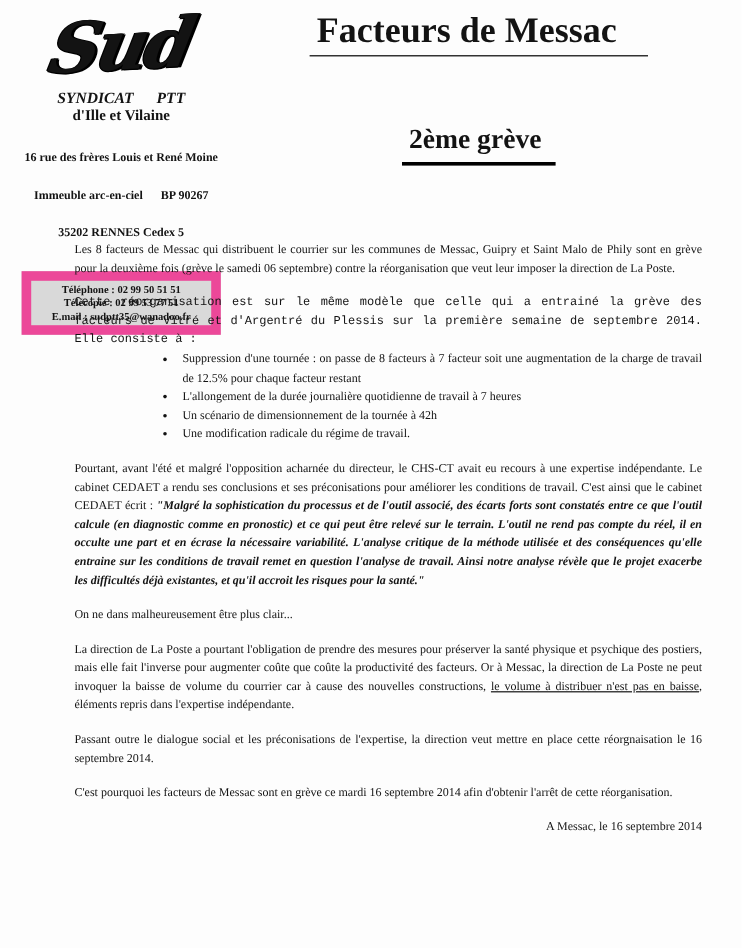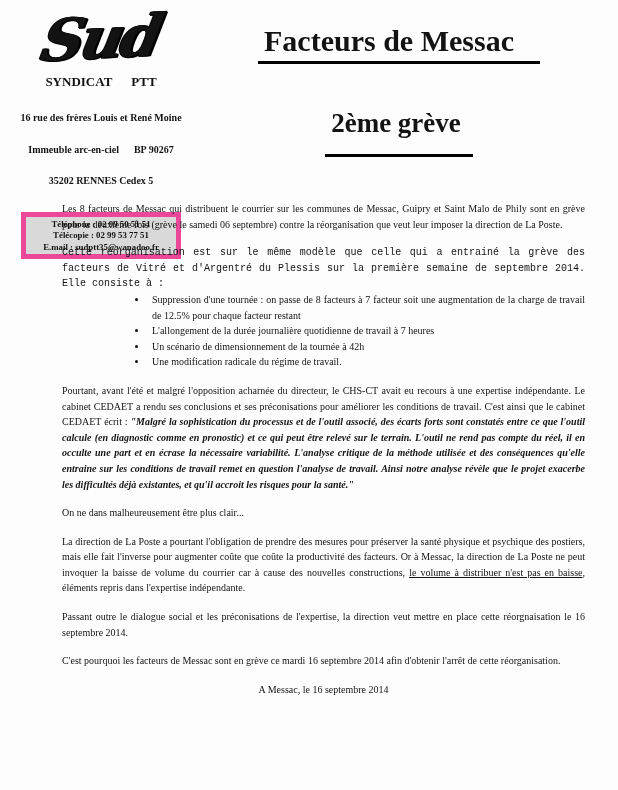--- a/index.html
+++ b/index.html
@@ -19,69 +19,70 @@
   }
   .logo {
     display:inline-block;
     font-family:"DejaVu Serif", serif;
     font-style:italic; font-weight:bold;
     font-size:58px; line-height:72px;
     letter-spacing:-3px;
     transform:skewX(-14deg) rotate(-3deg);
     text-shadow:1.5px 0 0 #000, -1px 0 0 #000, 0 1px 0 #000, 2.5px 1px 0 #000;
   }
-  .org-name  { font-weight:bold; font-size:13px; word-spacing:16px; line-height:14px; margin-top:1px; }
+  .org-name  { font-weight:bold; font-size:13px; word-spacing:16px; line-height:14px; margin-top:1px;font-style:italic; }
   .org-region{ font-weight:bold; font-size:12.5px; line-height:14px; }
   .addr      { font-weight:bold; font-size:10px; line-height:10.5px; margin-top:3px; white-space:pre; }
   .contact-box {
     margin:4px auto 0; width:150px;
-    border:5px solid #ec4899;
+    border:8px solid #ec4899;
     background:#d9d9d9;
     font-weight:bold; font-size:8.8px; line-height:11.5px;
     padding:2px 0 1px;
   }
 
   
   .title-block { position:absolute; top:8px; left:192px; width:414px; text-align:center; }
   .title {
-    margin:15px; display:inline-block;
+    margin:0; display:inline-block;
     font-size:30px; line-height:36px; font-weight:bold;
-    border-bottom:3px solid #000000;
+    border-bottom:1px solid #000000;
     padding:0 26px 2px 6px;
   }
   .subtitle {
-    margin:26px 0 0; display:inline-block;
-    font-size:27px; line-height:37px; font-weight:bold;
+    margin:50px 0 0; display:inline-block;
+    font-size:23px; line-height:37px; font-weight:bold;
     border-bottom:3px solid #000;
-    padding:0 12px 12px 6px;
+    padding:0 12px 1px 6px;
   }
 
   
   .content {
     position:absolute; top:201px; left:35px; width:523px;
     font-size:10px; line-height:15.6px;
     text-align:justify;
     margin-left:27px;
   }
   .content p { margin:0 0 13px; }
   .content p.no-gap { margin-bottom:0;font-family:Liberation Mono, monospace; }
   ul.bullets { margin:0 0 13px 70px; padding-left:16px; list-style:disc outside; }
   ul.bullets li { text-align:justify; padding-left:4px; }
   .quote { font-weight:bold; font-style:italic; }
   .u { text-decoration:underline; }
-  .signoff { text-align:center; margin-top:26px; }
+  .signoff { text-align:right; margin-top:26px; }
 </style>
 </head>
 <body>
 
 <div class="page">
 
   <div class="org-block">
     <div class="logo">Sud</div>
     <div class="org-name">SYNDICAT PTT</div>
+    <div class="org-region">d'Ille et Vilaine</div>
     <div class="addr">
       <div>16 rue des frères Louis et René Moine</div>
       <div>Immeuble arc-en-ciel      BP 90267</div>
       <div>35202 RENNES Cedex 5</div>
     </div>
     <div class="contact-box">
       <div>Téléphone : 02 99 50 51 51</div>
       <div>Télécopie : 02 99 53 77 51</div>
       <div>E.mail : sudptt35@wanadoo.fr</div>
     </div>

